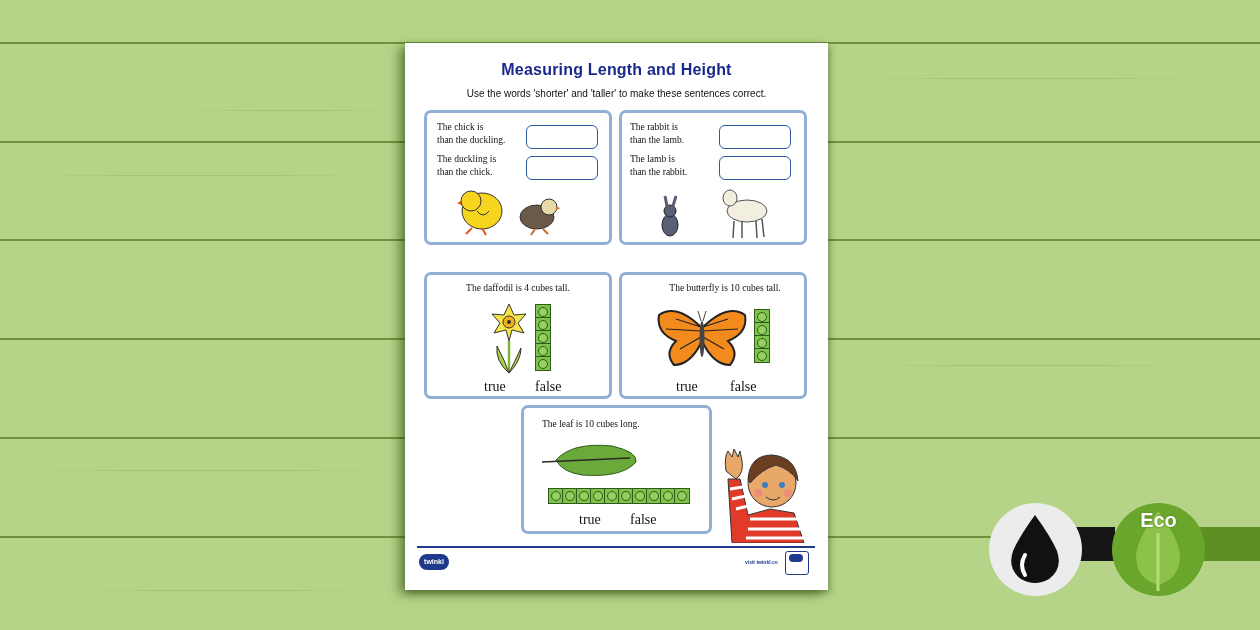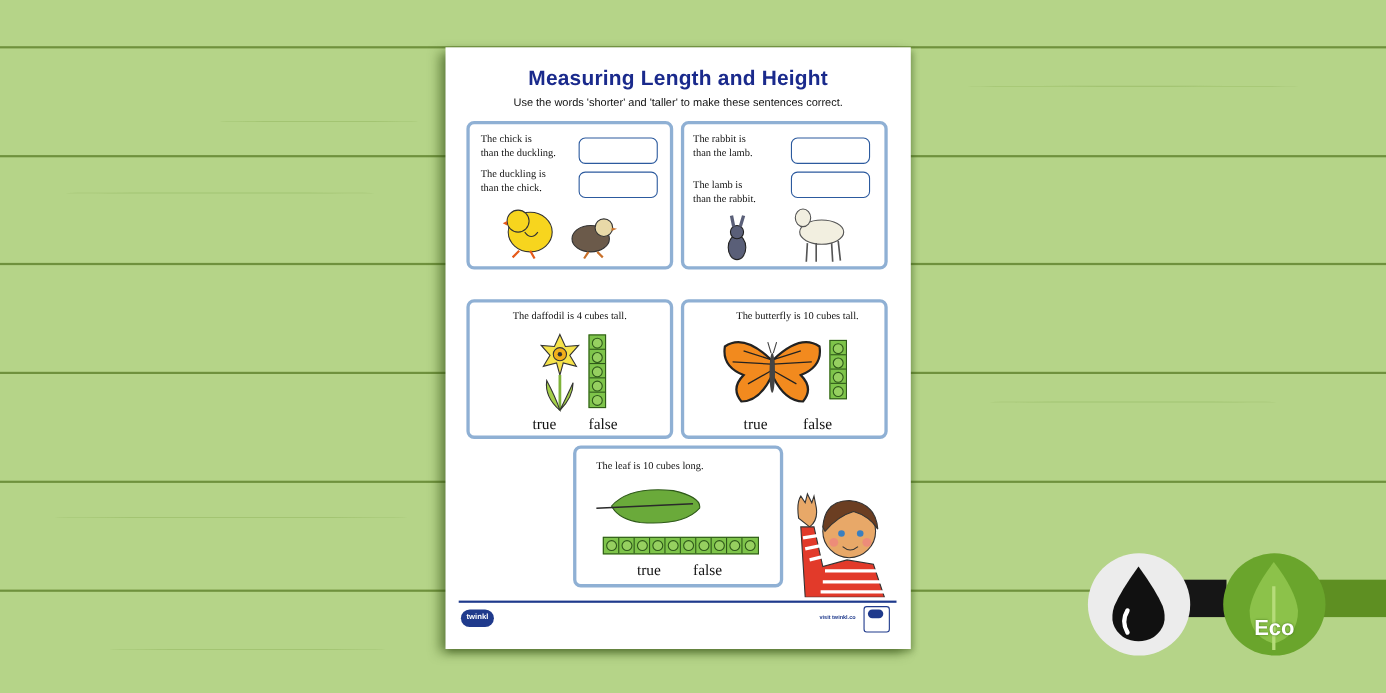--- a/index.html
+++ b/index.html
@@ -4,21 +4,21 @@
 <style>
   html, body { margin:0; padding:0; }
   body { width:1260px; height:630px; overflow:hidden; position:relative;
          font-family:"Liberation Sans", sans-serif; }
   .bg { position:absolute; inset:0; background:#b5d488; }
   .plank-line { position:absolute; left:0; width:1260px; height:2px; background:#5e7f2a; opacity:.8; }
   .grain { position:absolute; height:1px; background:#9bbd6a; opacity:.7; border-radius:50%; }
   .paper { position:absolute; left:405px; top:43px; width:423px; height:547px; background:#fff;
            box-shadow: -6px 4px 10px rgba(40,70,10,.55), 2px 3px 6px rgba(40,70,10,.4); }
   .title { position:absolute; left:0; width:423px; top:18px; text-align:center; color:#1a2a8c;
-           font-size:19px; font-weight:bold; letter-spacing:.2px; }
+           font-size:16px; font-weight:bold; letter-spacing:.2px; }
   .subtitle { position:absolute; left:0; width:423px; top:45px; text-align:center; color:#111; font-size:10px; }
   .box { position:absolute; border:3px solid #8fb0d4; border-radius:7px; background:#fff;font-family:Liberation Serif, serif; }
   .txt { position:absolute; font-size:9.5px; color:#111; line-height:13px; }
   .ans { position:absolute; width:70px; height:22px; border:1.5px solid #2c5a9e; border-radius:6px; background:#fff; }
   .center-txt { position:absolute; text-align:center; font-size:9.5px; color:#111; }
   .cube-col { position:absolute; width:14px; background:#7ec44a; border:1px solid #2f5a1a; }
   .cube { width:14px; height:13px; border-bottom:1px solid #2f5a1a; box-sizing:border-box; position:relative; }
   .cube::after { content:""; position:absolute; left:2px; top:2px; width:8px; height:8px; border:1px solid #2f5a1a; border-radius:50%; background:#96d060; }
   .cube-row { position:absolute; height:14px; background:#7ec44a; border:1px solid #2f5a1a; display:flex; }
   .cube-h { width:14px; height:14px; border-right:1px solid #2f5a1a; box-sizing:border-box; position:relative; }
@@ -27,21 +27,21 @@
   .footer-line { position:absolute; left:12px; width:398px; top:503px; height:2px; background:#1f3a8c; }
   .logo { position:absolute; left:14px; top:511px; width:30px; height:16px; background:#1f3a8c; border-radius:10px;
           color:#fff; font-size:7px; font-weight:bold; text-align:center; line-height:16px; }
   .visit { position:absolute; left:340px; top:516px; font-size:5px; color:#1f3a8c; font-weight:bold; }
   .badge-sm { position:absolute; left:380px; top:508px; width:22px; height:22px; border:1.5px solid #1f3a8c; border-radius:3px; background:#fff; }
   .badge-sm::before { content:""; position:absolute; left:3px; top:2px; width:14px; height:8px; background:#1f3a8c; border-radius:6px; }
   .ink-strip { position:absolute; left:1035px; top:527px; width:80px; height:34px; background:#161616; }
   .eco-strip { position:absolute; left:1190px; top:527px; width:70px; height:34px; background:#5e8f22; }
   .ink-circle { position:absolute; left:989px; top:503px; width:93px; height:93px; border-radius:50%; background:#ececec; }
   .eco-circle { position:absolute; left:1112px; top:503px; width:93px; height:93px; border-radius:50%; background:#6aa52c; }
-  .eco-label { position:absolute; left:1112px; top:560px; width:93px; text-align:center; color:#fff; font-weight:bold; font-size:20px; text-shadow:0 0 2px #3d6e12; }
+  .eco-label { position:absolute; left:1112px; top:509px; width:93px; text-align:center; color:#fff; font-weight:bold; font-size:20px; text-shadow:0 0 2px #3d6e12; }
 </style>
 </head>
 <body>
 
 <div class="bg">
   <div class="plank-line" style="top:42px"></div>
   <div class="plank-line" style="top:141px"></div>
   <div class="plank-line" style="top:239px"></div>
   <div class="plank-line" style="top:338px"></div>
   <div class="plank-line" style="top:437px"></div>
@@ -81,21 +81,21 @@
       <path d="M78 44 l-4 6 M86 44 l5 5" stroke="#c8702a" stroke-width="2"></path>
     </svg>
   </div>
 
   <div class="box" style="left:214px;top:67px;width:182px;height:129px">
     <div class="txt" style="left:8px;top:8px">
       <div>The rabbit is</div>
       <div>than the lamb.</div>
     </div>
     <div class="ans" style="left:97px;top:12px"></div>
-    <div class="txt" style="left:8px;top:50px">
+    <div class="txt" style="left:8px;top:40px">
       <div>The lamb is</div>
       <div>than the rabbit.</div>
     </div>
     <div class="ans" style="left:97px;top:43px"></div>
     <svg style="position:absolute;left:30px;top:70px" width="130" height="58">
       <ellipse cx="18" cy="42" rx="8" ry="11" fill="#5a5f78" stroke="#222" stroke-width="1"></ellipse>
       <circle cx="18" cy="28" r="6" fill="#5a5f78" stroke="#222" stroke-width="1"></circle>
       <path d="M15 23 l-2 -10 M21 23 l3 -10" stroke="#5a5f78" stroke-width="3"></path>
       <ellipse cx="95" cy="28" rx="20" ry="11" fill="#f2efe0" stroke="#555" stroke-width="1"></ellipse>
       <ellipse cx="78" cy="15" rx="7" ry="8" fill="#f2efe0" stroke="#555" stroke-width="1"></ellipse>

